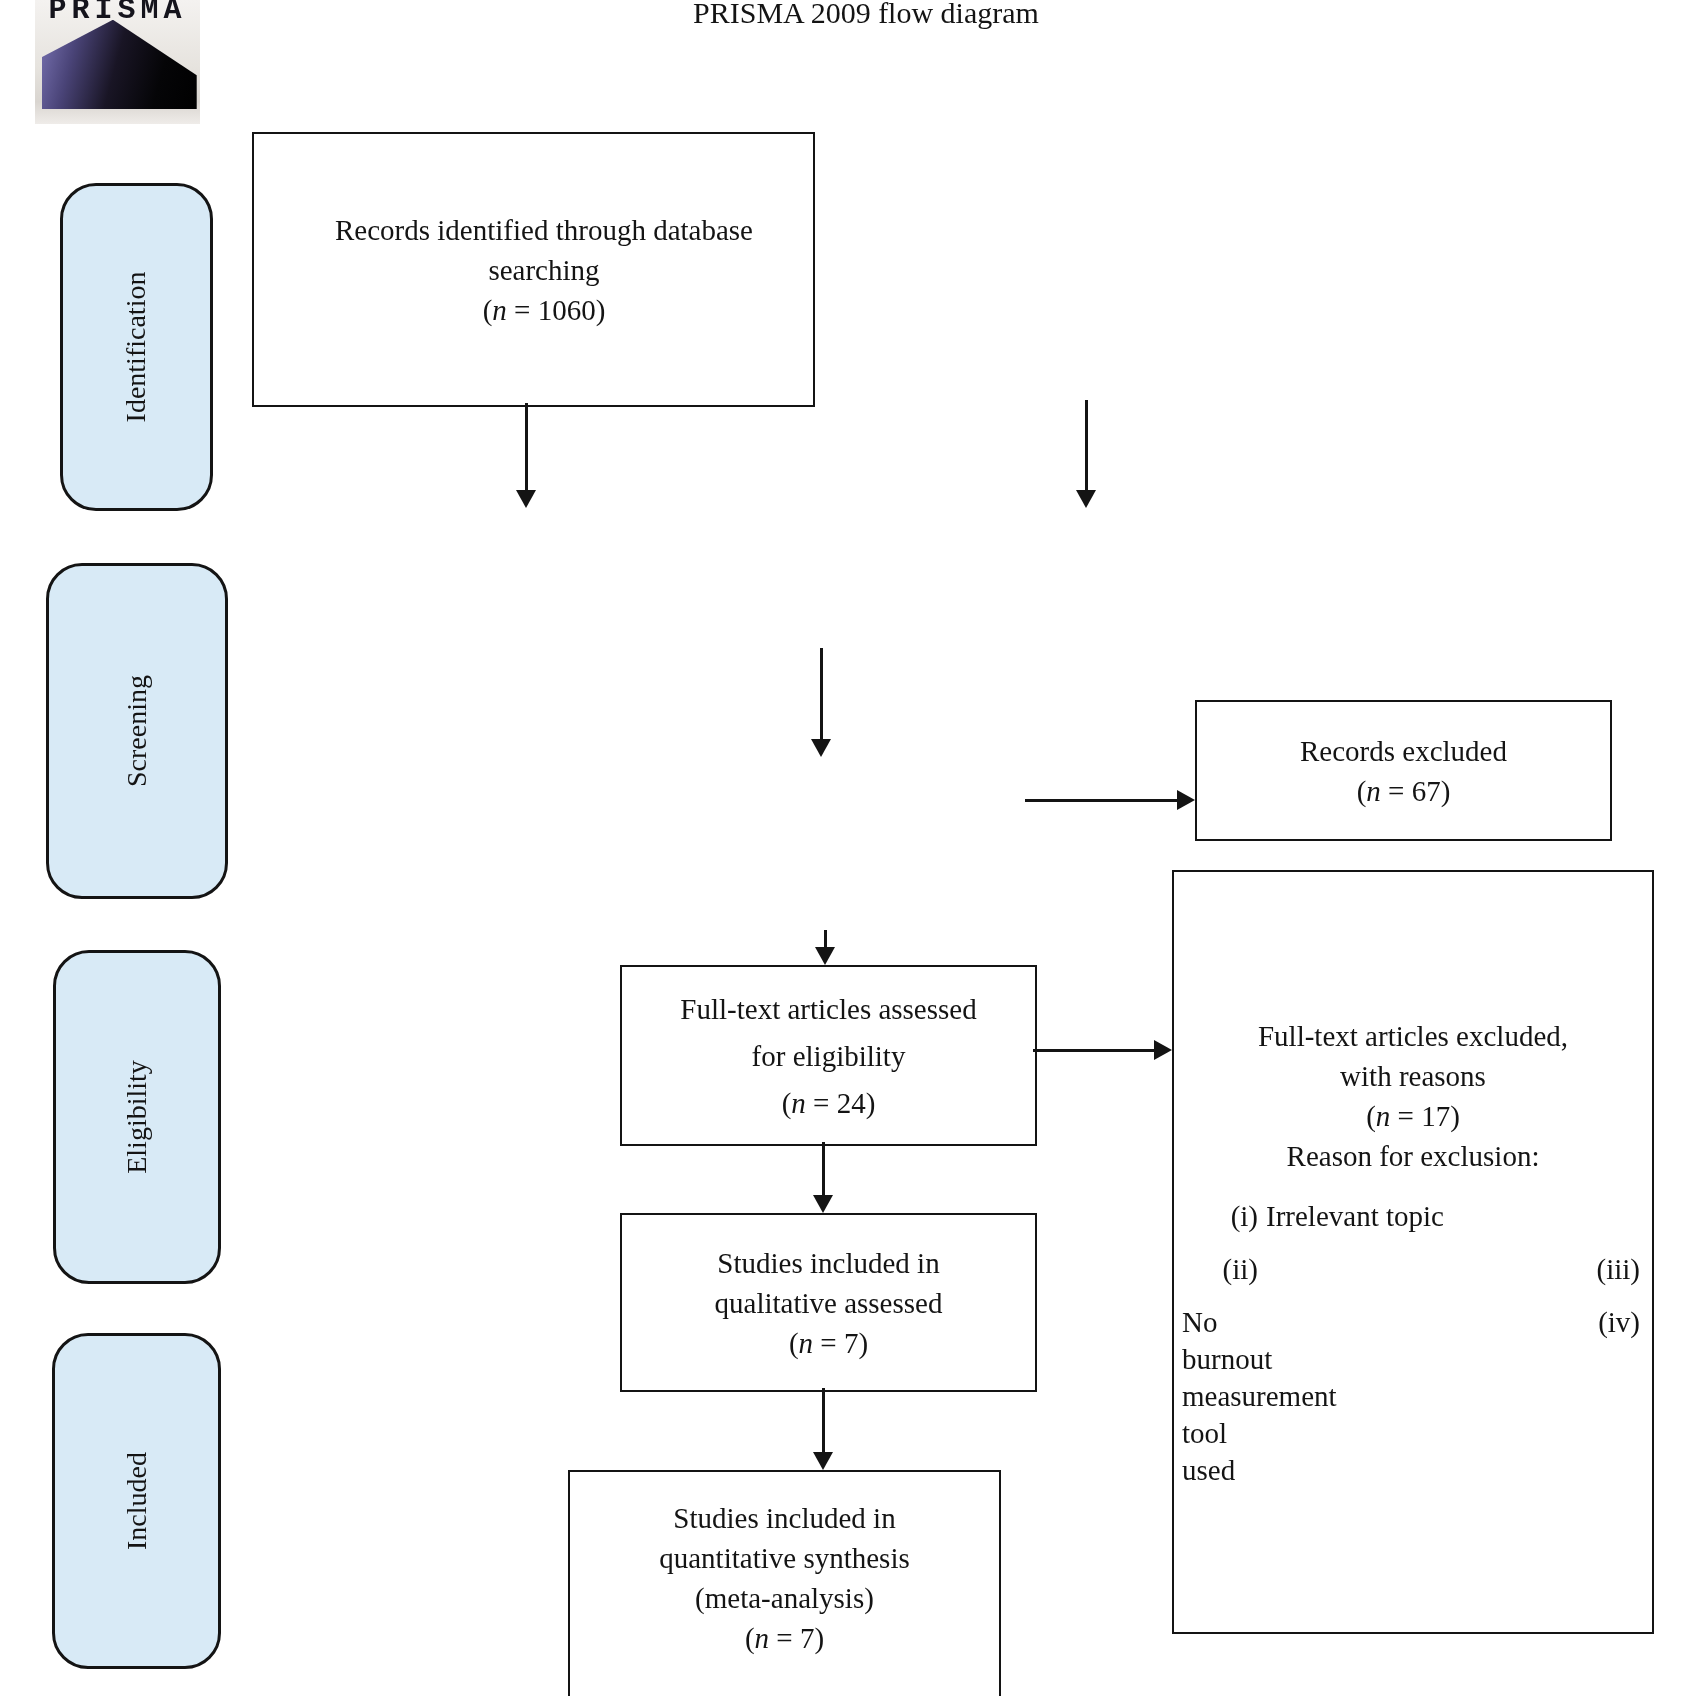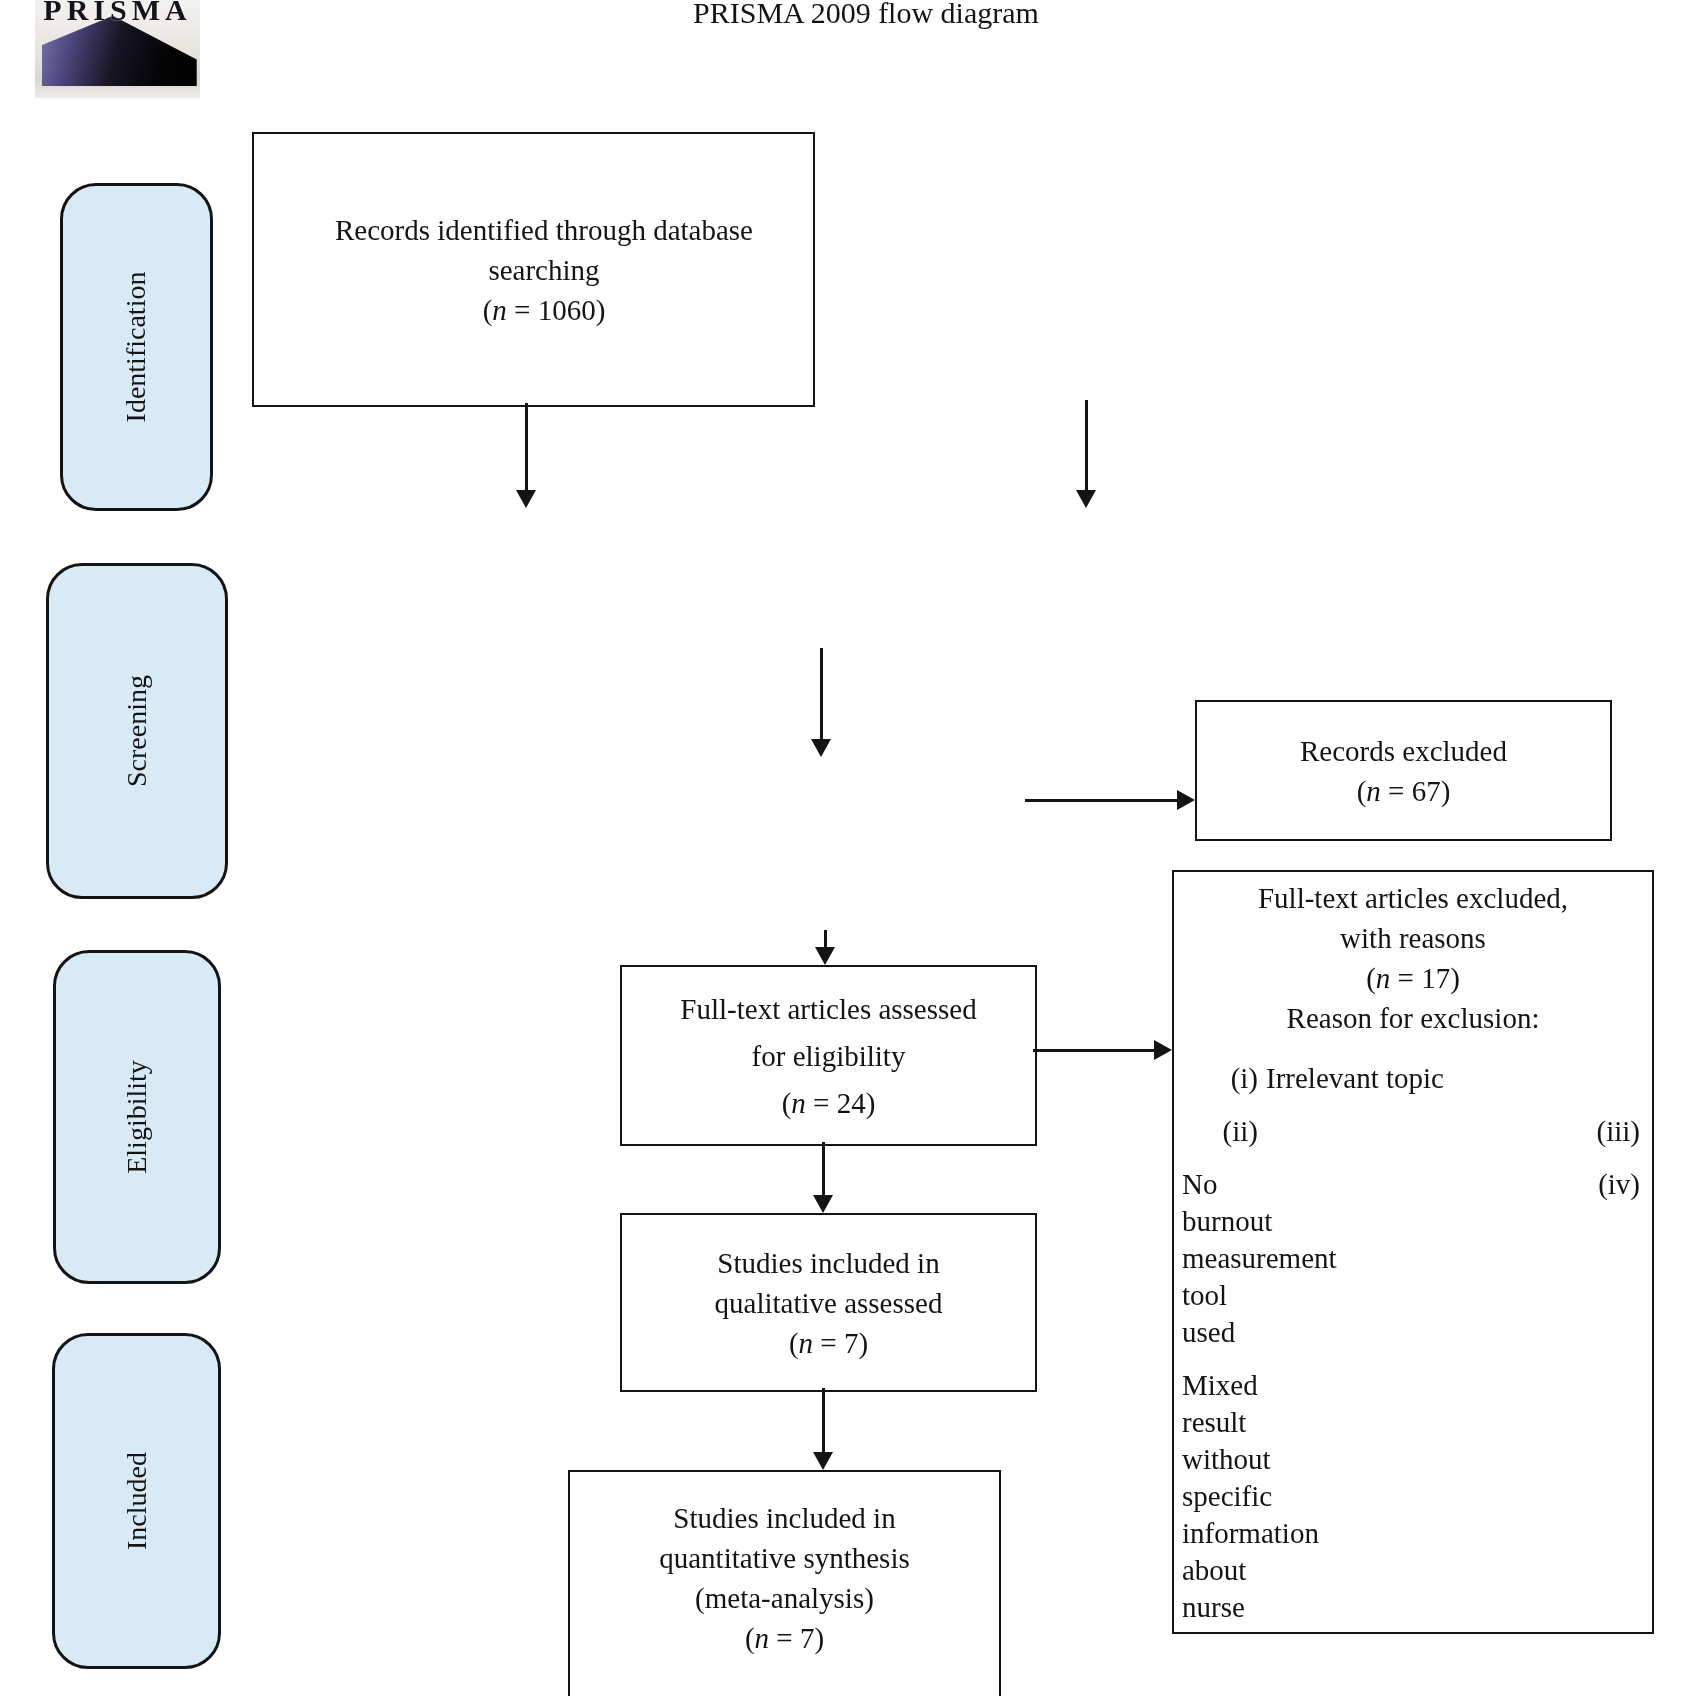--- a/index.html
+++ b/index.html
@@ -10,23 +10,24 @@
   }
 
   
   .title {
     position:absolute; left:566px; top:-6px; width:600px;
     text-align:center; font-size:30px; line-height:38px; white-space:nowrap;
   }
 
   
   .logo {
-    position:absolute; left:35px; top:0; width:165px; height:98px;
+    position:absolute; left:35px; top:0; width:165px; height:124px;
     background:linear-gradient(180deg,#f4f2f0 0%,#e6e3de 55%,#d9d5d0 82%,#efece9 100%);
     overflow:hidden;
+    font-family:Liberation Mono, monospace;
   }
   .logo-prism {
     position:absolute; left:4%; right:2%; top:16%; height:72%;
     background:linear-gradient(105deg,#7a74b4 0%,#4a4478 22%,#191525 48%,#050507 75%,#000 100%);
     clip-path:polygon(46% 0%, 100% 62%, 100% 100%, 0 100%, 0 42%);
   }
   .logo-text {
     position:absolute; top:-7px; left:0; right:0; text-align:center;
     font-size:30px; font-weight:700; letter-spacing:5px; color:#15141c;
     text-shadow:0 0 2px rgba(255,255,255,.7);
@@ -120,21 +121,20 @@
     <div class="bline">with reasons</div>
     <div class="bline bcount">(<i>n</i> = 17)</div>
     <div class="bline">Reason for exclusion:</div>
     <div class="reasons">
       <div class="reason-num">(i)</div>
       <div class="reason-text">Irrelevant topic</div>
       <div class="reason-num">(ii)</div>
       <div class="reason-num">(iii)</div>
       <div class="reason-text">No burnout measurement tool used</div>
       <div class="reason-num">(iv)</div>
-      <div class="reason-text">Mixed result without specific information about nurse</div>
     </div>
   </div>
 
   <div class="fbox" style="left:620px;top:1213px;width:413px;height:175px;">
     <div class="bline">Studies included in</div>
     <div class="bline">qualitative assessed</div>
     <div class="bline bcount">(<i>n</i> = 7)</div>
   </div>
 
   <div class="fbox top-align" style="left:568px;top:1470px;width:429px;height:290px;">

